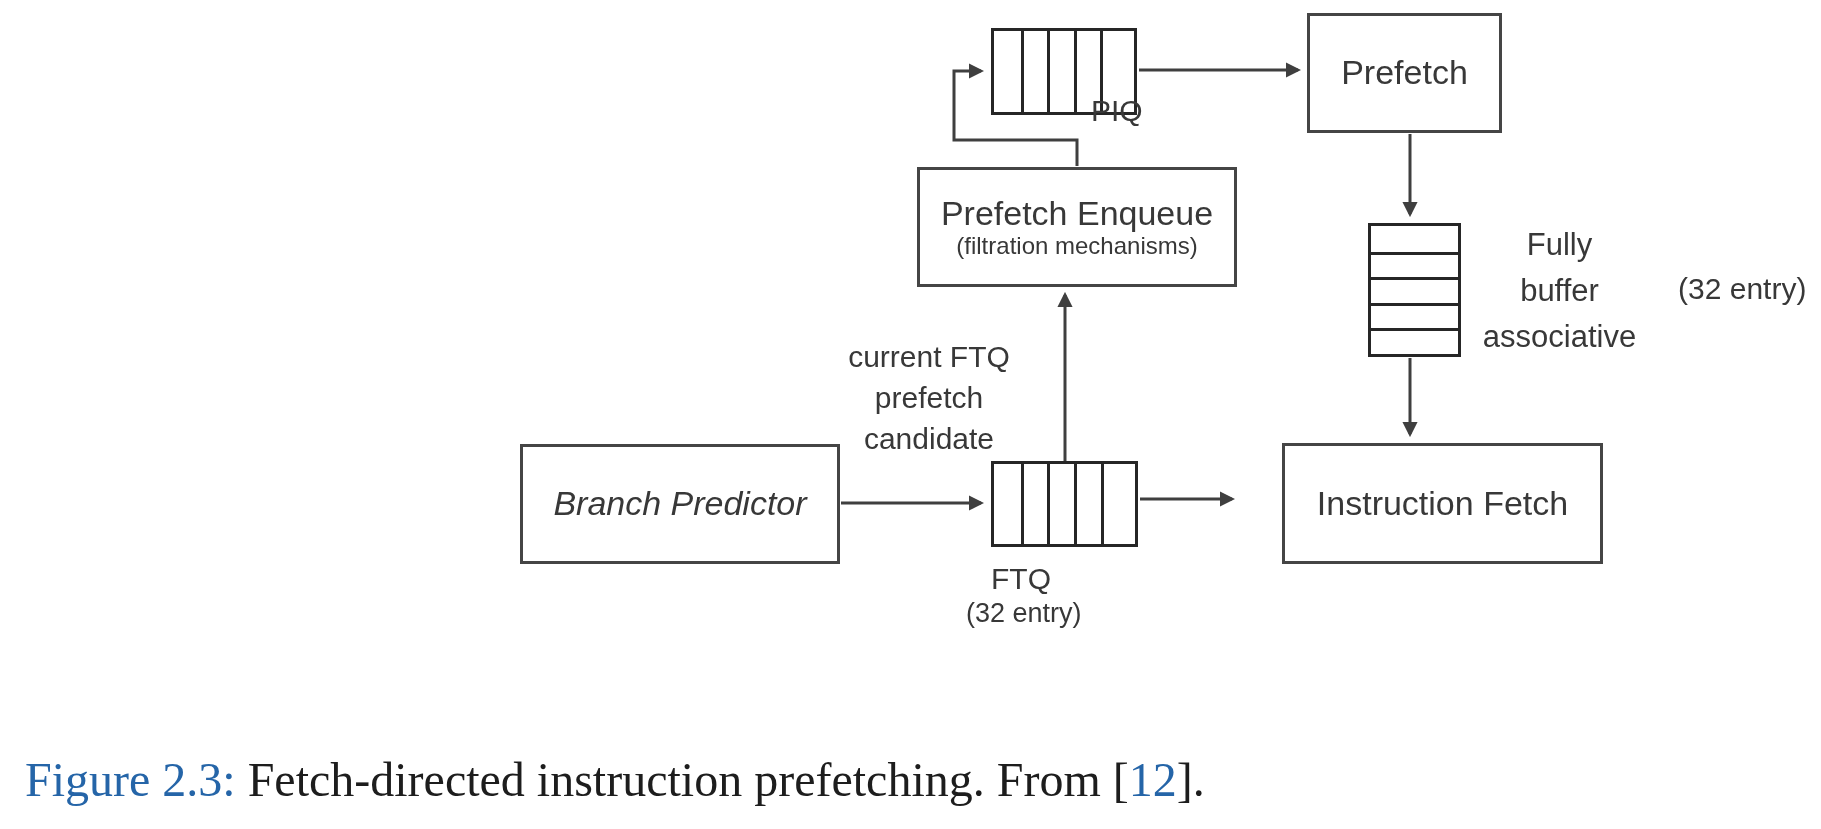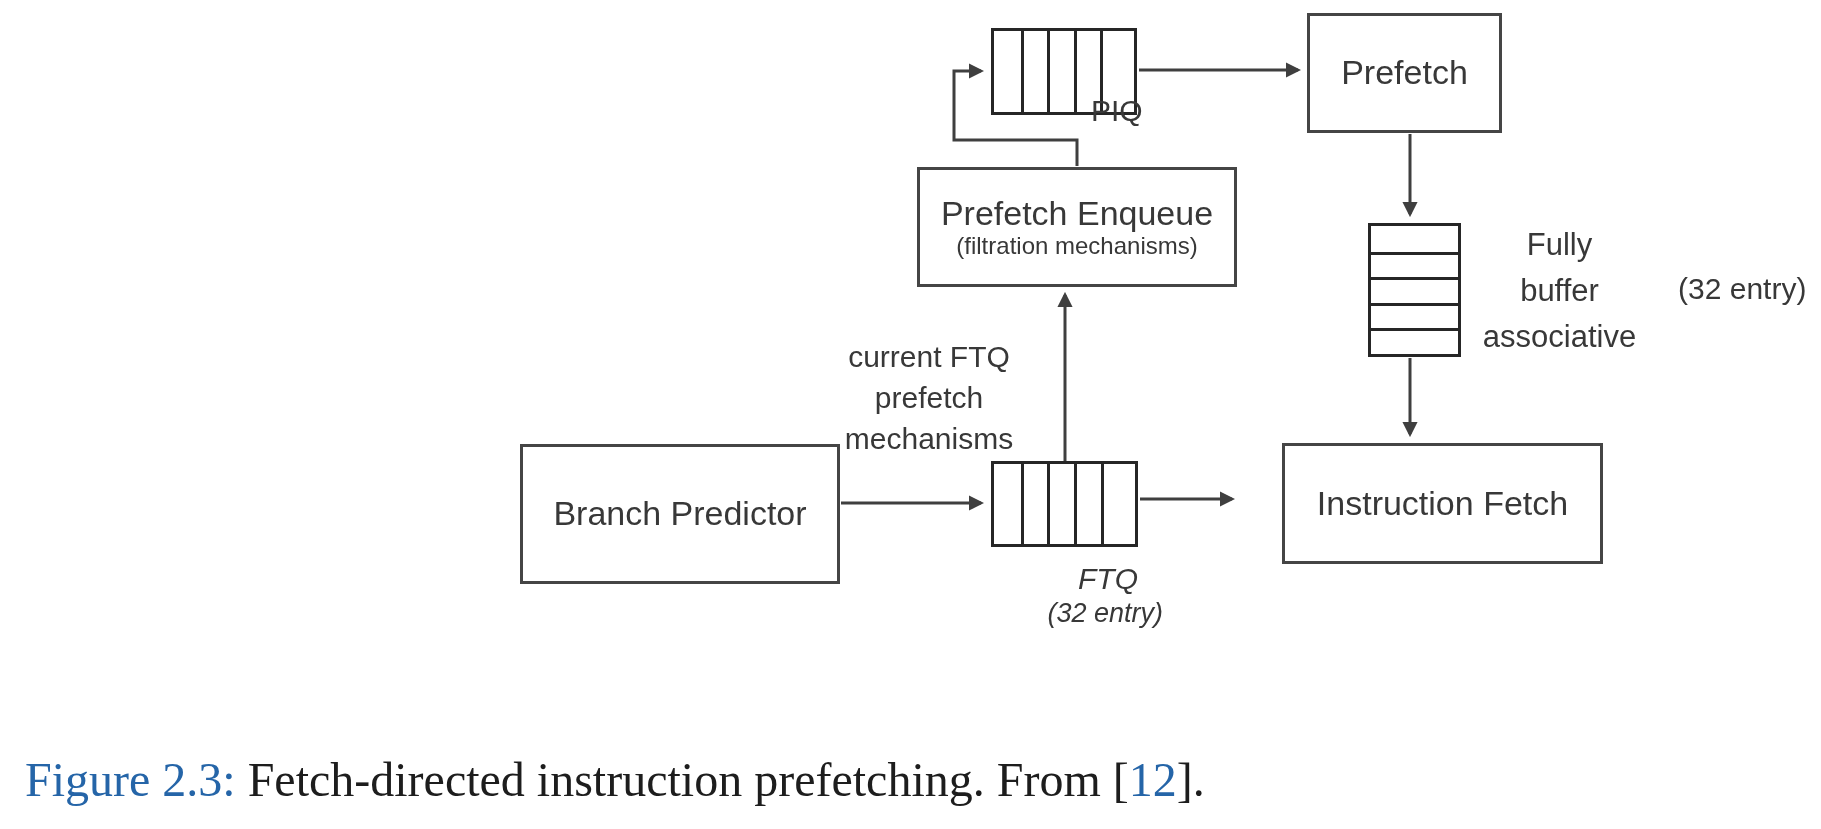--- a/index.html
+++ b/index.html
@@ -10,21 +10,21 @@
   .node{border:3px solid #454545;background:#ffffff;display:flex;flex-direction:column;
         align-items:center;justify-content:center;text-align:center;}
   .node .main{font-size:34px;line-height:1.1;color:#383838;}
   .node .sub{font-size:24px;line-height:1.15;color:#383838;margin-top:0;}
   .queue{border:3px solid #262626;background:#ffffff;display:grid;}
   .queue-v{grid-auto-flow:column;grid-template-columns:repeat(4,1fr) 1.28fr;}
   .queue-v .cell + .cell{border-left:3px solid #262626;}
   .queue-h{grid-template-rows:repeat(5,1fr);}
   .queue-h .cell + .cell{border-top:3px solid #262626;}
   .lbl{font-size:30px;line-height:1.2;color:#383838;white-space:nowrap;}
-  .lbl.center{text-align:right;white-space:normal;font-style:italic;}
+  .lbl.center{text-align:left;white-space:normal;}
   .ann{font-size:30px;line-height:41px;color:#383838;text-align:center;}
   .fab-lbl{font-size:31px;line-height:46px;color:#383838;text-align:center;}
   .caption{position:absolute;left:25px;top:752px;width:1800px;
            font-family:"Liberation Serif",serif;font-size:48px;color:#1d1d1d;white-space:nowrap;}
   .caption .fig{color:#2565a8;}
   .caption .ref{color:#2565a8;text-decoration:none;cursor:pointer;}
 </style>
 </head>
 <body>
 
@@ -40,21 +40,21 @@
       <path d="M841,503 L981,503" marker-end="url(#ah)"></path>
       <path d="M1140,499 L1232,499" marker-end="url(#ah)"></path>
       <path d="M1065,461 L1065,295" marker-end="url(#ah)"></path>
       <path d="M1077,166 L1077,140 L954,140 L954,71 L981,71" marker-end="url(#ah)"></path>
       <path d="M1139,70 L1298,70" marker-end="url(#ah)"></path>
       <path d="M1410,134 L1410,214" marker-end="url(#ah)"></path>
       <path d="M1410,358 L1410,434" marker-end="url(#ah)"></path>
     </g>
   </svg>
 
-  <div class="abs node" style="left:520px;top:444px;width:320px;height:140px;">
+  <div class="abs node" style="left:520px;top:444px;width:320px;height:120px;font-style:italic;">
     <div class="main">Branch Predictor</div>
   </div>
 
   <div class="abs node" style="left:917px;top:167px;width:320px;height:120px;">
     <div class="main">Prefetch Enqueue</div>
     <div class="sub">(filtration mechanisms)</div>
   </div>
 
   <div class="abs node" style="left:1307px;top:13px;width:195px;height:120px;">
     <div class="main">Prefetch</div>
@@ -96,20 +96,20 @@
   <div class="abs fab-lbl" style="left:1472px;top:222px;width:175px;">
     <div>Fully</div>
     <div>buffer</div>
     <div>associative</div>
   </div>
   <div class="abs lbl" style="left:1678px;top:271px;">(32 entry)</div>
 
   <div class="abs ann" style="left:829px;top:336px;width:200px;">
     <div>current FTQ</div>
     <div>prefetch</div>
-    <div>mechanisms</div>
+    <div>candidate</div>
   </div>
 
   <div class="caption">
     <span class="fig">Figure 2.3:</span><span> Fetch-directed instruction prefetching. From [</span><span class="ref">12</span><span>].</span>
   </div>
 
 </div>
 
 </body></html>

